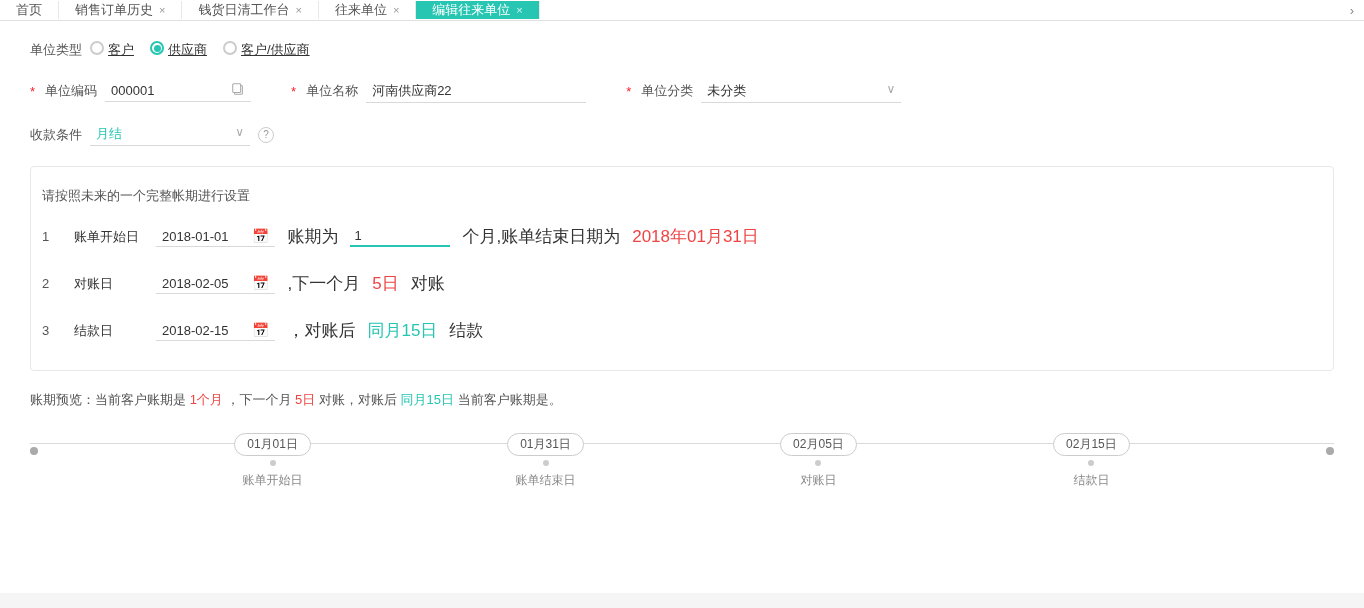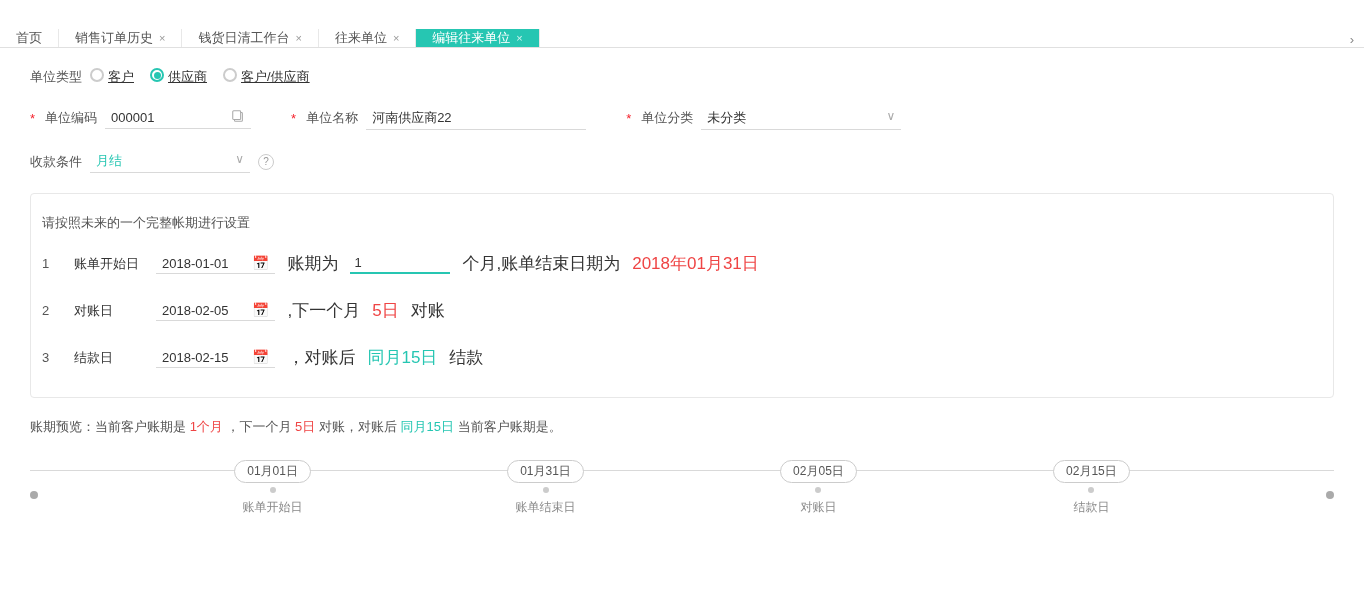--- a/index.html
+++ b/index.html
@@ -1,24 +1,24 @@
 <!DOCTYPE html>
 <html><head>
   <meta charset="utf-8">
   <style>
     * { box-sizing: border-box; margin: 0; padding: 0; }
     body { font-family: 'Microsoft YaHei', Arial, sans-serif; font-size: 13px; color: #333; background: #f5f5f5; }
 
     
     .tabs-bar {
       display: flex;
-      align-items: flex-end;
+      align-items: center;
       background: #fff;
       border-bottom: 1px solid #e0e0e0;
-      height: 48px;
+      height: 21px;
     }
     .tab-item {
       display: flex;
       align-items: center;
       padding: 0 16px;
       cursor: pointer;
       color: #555;
       font-size: 13px;
       border-right: 1px solid #e8e8e8;
       gap: 6px;
@@ -244,21 +244,21 @@
     .timeline-line {
       position: absolute;
       top: 18px;
       left: 0;
       right: 0;
       height: 1px;
       background: #d9d9d9;
     }
     .timeline-items {
       display: flex;
-      align-items: center;
+      align-items: flex-start;
       width: 100%;
       position: relative;
       z-index: 1;
     }
     .timeline-start-dot {
       width: 8px;
       height: 8px;
       border-radius: 50%;
       background: #aaa;
       margin-top: 14px;

